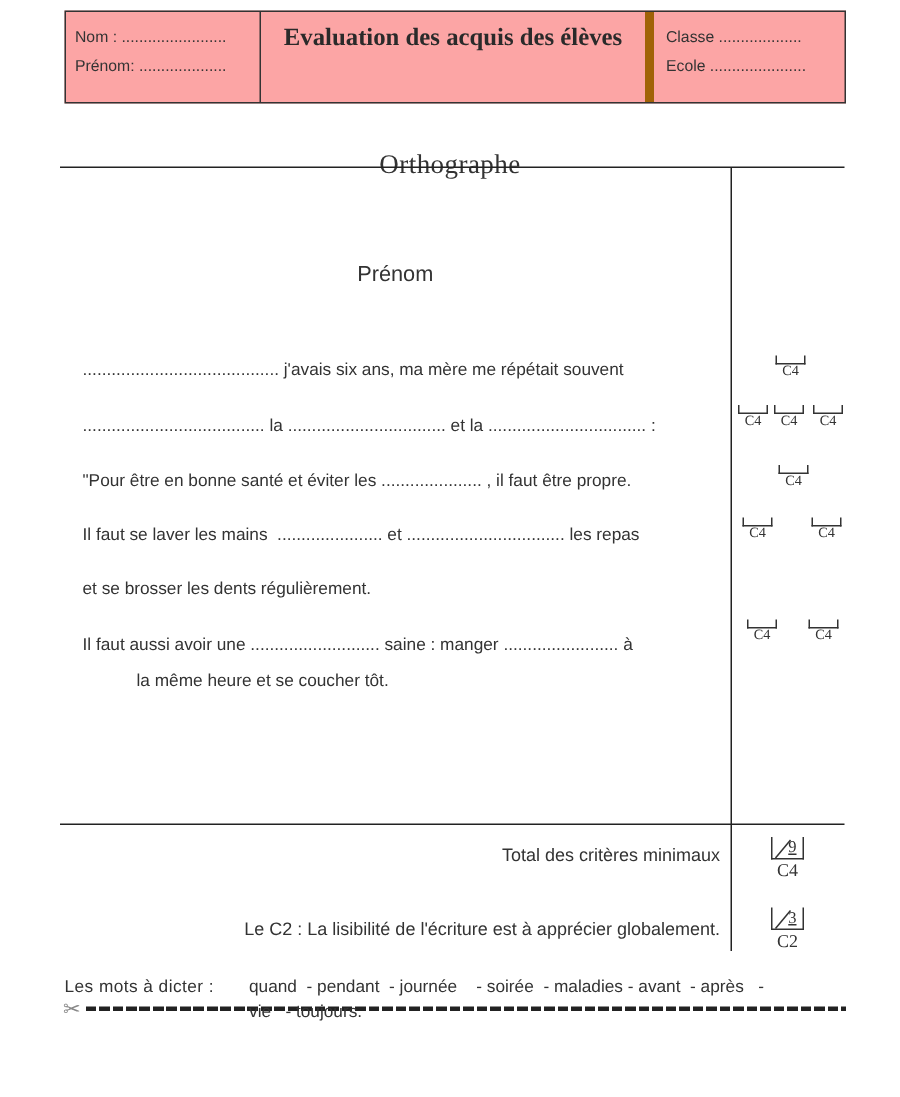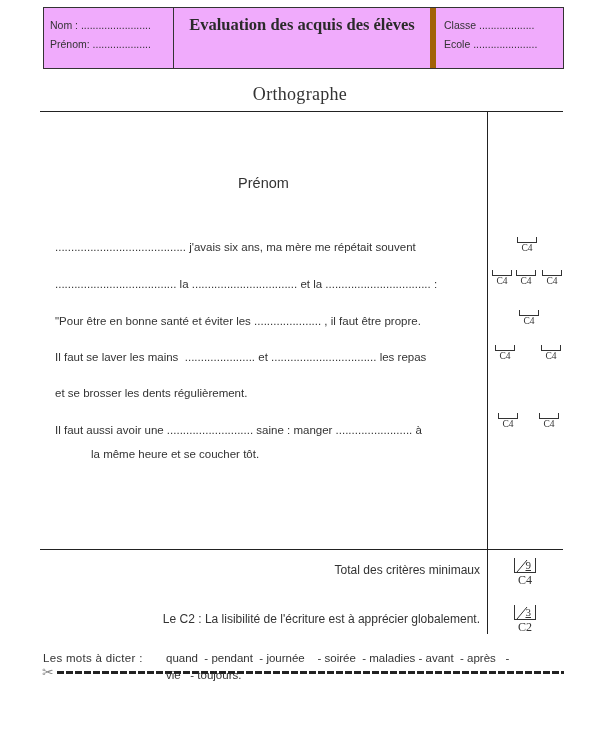--- a/index.html
+++ b/index.html
@@ -1,27 +1,27 @@
 <!DOCTYPE html>
 <html><head>
 <meta charset="utf-8">
 <style>
   * { box-sizing: border-box; margin: 0; padding: 0; }
   html, body { width: 600px; height: 731px; background: #ffffff; overflow: hidden; }
   body { position: relative; font-family: "Liberation Sans", sans-serif; color: #222; }
 
   .header-box {
     position: absolute; left: 43px; top: 7px; width: 521px; height: 62px;
-    background: #f0abfc; border: 1px solid #333; display: flex;
+    background: #fca5a5; border: 1px solid #333; display: flex;
   }
   .hb-left { width: 130px; border-right: 1px solid #333; padding: 8px 0 0 6px; font-size: 10.5px; line-height: 19px; color: #333; }
   .hb-center { flex: 1; border-right: 6px solid #a16207; text-align: center; font-family: "Liberation Serif", serif; font-weight: bold; font-size: 16.5px; line-height: 19px; padding-top: 7px; color: #2a2a2a; }
   .hb-right { width: 127px; padding: 8px 0 0 8px; font-size: 10.5px; line-height: 19px; color: #333; }
 
-  .section-title { position: absolute; left: 0; width: 600px; top: 84px; text-align: center; font-family: "Liberation Serif", serif; font-size: 18px; color: #333; letter-spacing: 0.3px; }
+  .section-title { position: absolute; left: 0; width: 600px; top: 99px; text-align: center; font-family: "Liberation Serif", serif; font-size: 18px; color: #333; letter-spacing: 0.3px; }
 
   .hline { position: absolute; height: 1px; background: #222; }
   .vline { position: absolute; width: 1px; background: #222; }
 
   .dictee-title { position: absolute; left: 40px; width: 447px; top: 175px; text-align: center; font-size: 14.5px; color: #333; }
 
   .dline { position: absolute; left: 55px; font-size: 11.5px; color: #333; white-space: pre; }
 
   .crit { position: absolute; width: 22px; text-align: center; font-family: "Liberation Serif", serif; font-size: 9.5px; color: #333; }
   .crit .br { height: 6px; border-left: 1px solid #333; border-right: 1px solid #333; border-bottom: 1px solid #333; margin: 0 auto; width: 20px; }

